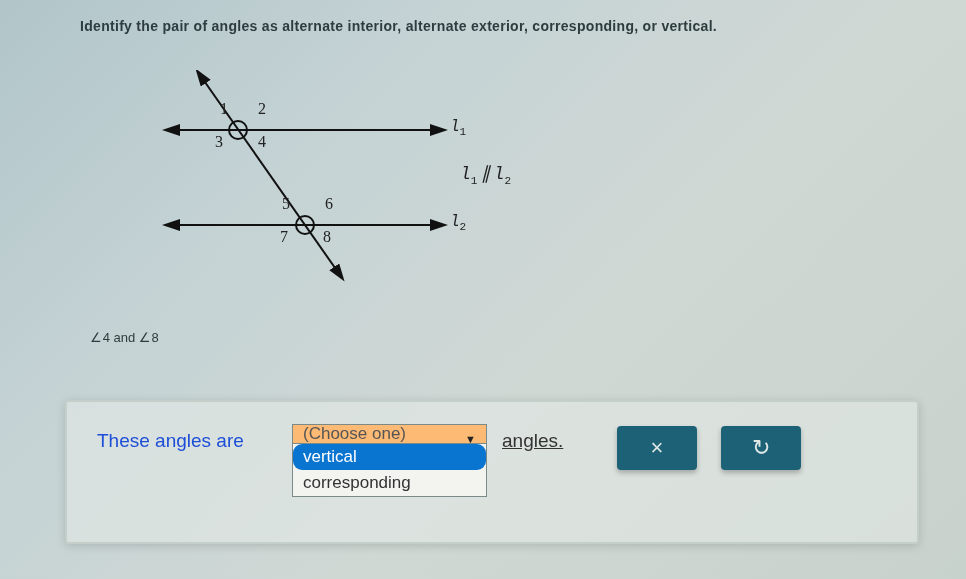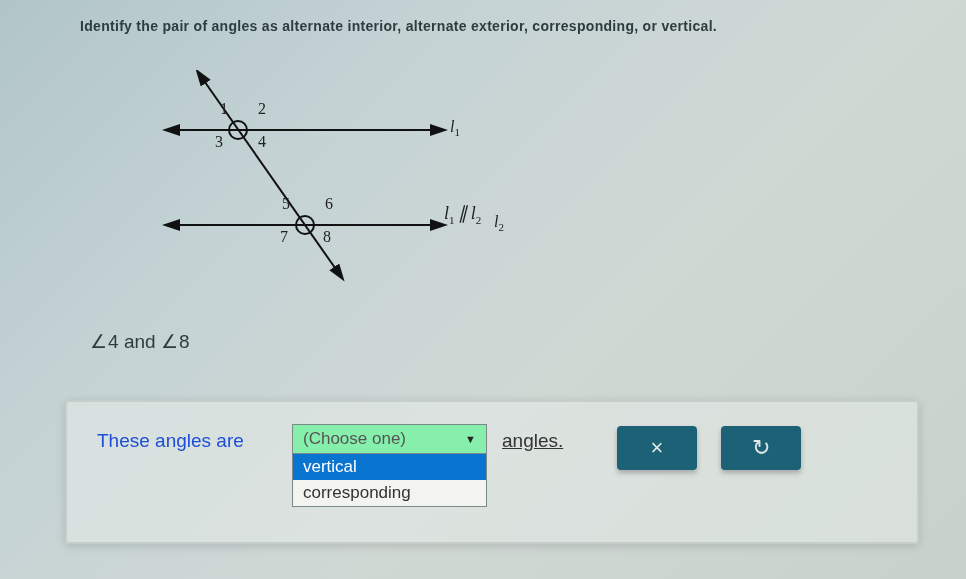--- a/index.html
+++ b/index.html
@@ -29,27 +29,27 @@
     top: 70px;
     width: 380px;
     height: 220px;
   }
   .diagram-label {
     position: absolute;
     font-size: 16px;
     color: #222;
     font-family: serif;
   }
-  .line-label { font-style: italic; }
+  .line-label { font-style: italic; font-family: Liberation Mono, monospace; }
   .sub { font-size: 11px; vertical-align: sub; font-style: normal;}
   .given {
     position: absolute;
     left: 90px;
     top: 330px;
-    font-size: 19px;
+    font-size: 13px;
     color: #2f3c3e;
   }
   .given .ang::before { content: "\2220"; margin-right:1px; }
   .answer-box {
     position: absolute;
     left: 65px;
     top: 400px;
     width: 850px;
     height: 140px;
     background: rgba(230,235,232,0.55);
@@ -64,23 +64,23 @@
     font-size: 19px;
     color: #1d4ed8;
   }
   .dropdown-wrap {
     position: absolute;
     left: 225px;
     top: 22px;
     width: 195px;
   }
   .dropdown-closed {
-    height: 30px;
+    height: 20px;
     border: 1px solid #7a8a88;
-    background: #86efac;
+    background: #fdba74;
     box-sizing: border-box;
     display: flex;
     align-items: center;
     padding: 0 10px;
     color: #555;
     font-size: 17px;
     position: relative;
     cursor: pointer;
   }
   .chev {
@@ -93,20 +93,21 @@
   .dropdown-list {
     border: 1px solid #7a8a88;
     border-top: none;
     background: #f3f4ef;
   }
   .dropdown-list .opt {
     padding: 3px 10px;
     font-size: 17px;
     color: #333;
     cursor: pointer;
+    border-radius: 9px;
   }
   .dropdown-list .opt.sel {
     background: #0a74d1;
     color: #fff;
   }
   .angles-word {
     position: absolute;
     left: 435px;
     top: 28px;
     font-size: 19px;
@@ -164,22 +165,22 @@
   <span class="diagram-label" style="left:98px; top:30px;">2</span>
   <span class="diagram-label" style="left:55px; top:63px;">3</span>
   <span class="diagram-label" style="left:98px; top:63px;">4</span>
   
   <span class="diagram-label" style="left:122px; top:125px;">5</span>
   <span class="diagram-label" style="left:165px; top:125px;">6</span>
   <span class="diagram-label" style="left:120px; top:158px;">7</span>
   <span class="diagram-label" style="left:163px; top:158px;">8</span>
   
   <span class="diagram-label line-label" style="left:290px; top:48px;">l<span class="sub">1</span></span>
-  <span class="diagram-label line-label" style="left:290px; top:143px;margin-left:44px;">l<span class="sub">2</span></span>
-  <span class="diagram-label line-label" style="left:284px; top:92px; font-size:18px;margin-top:40px;">l<span class="sub">1</span> ∥ l<span class="sub">2</span></span>
+  <span class="diagram-label line-label" style="left:290px; top:143px;">l<span class="sub">2</span></span>
+  <span class="diagram-label line-label" style="left:300px; top:92px; font-size:18px;">l<span class="sub">1</span> ∥ l<span class="sub">2</span></span>
 </div>
 
 <div class="given">
   <span class="ang">4</span><span> and </span><span class="ang">8</span>
 </div>
 
 <div class="answer-box">
   <span class="answer-line">These angles are</span>
 
   <div class="dropdown-wrap">

